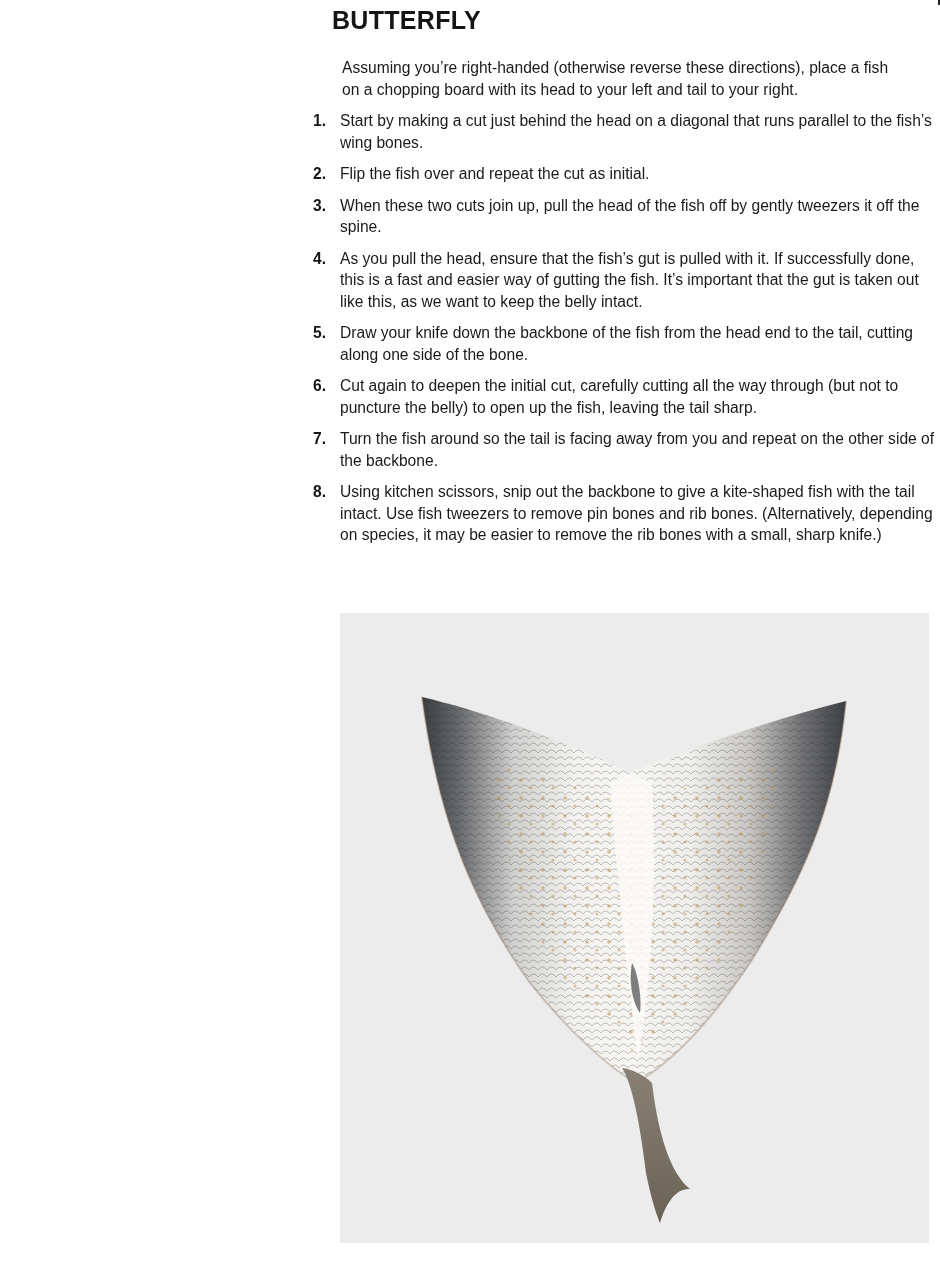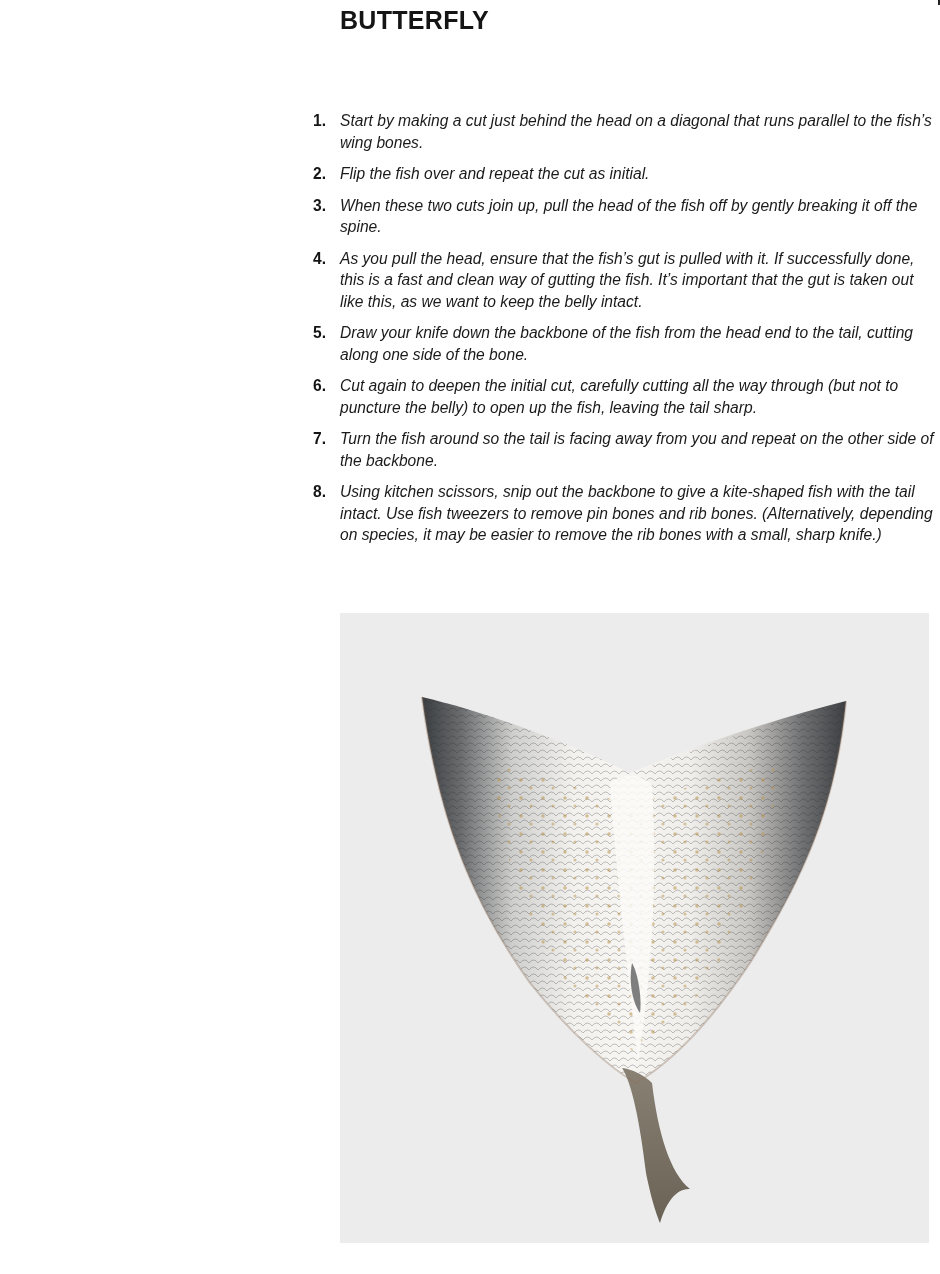--- a/index.html
+++ b/index.html
@@ -17,21 +17,21 @@
     }
     .page {
       position: absolute;
       left: 0;
       top: 0;
       width: 940px;
       height: 1274px;
     }
     .title {
       position: absolute;
-      left: 340px;
+      left: 332px;
       top: 6px;
       margin: 0;
       font-size: 25px;
       font-weight: bold;
       letter-spacing: 0.3px;
       color: #151515;
     }
     .intro {
       position: absolute;
       left: 342px;
@@ -61,21 +61,20 @@
     }
     .step-num {
       position: absolute;
       left: 0;
       top: 0;
       font-weight: bold;
       color: #151515;
     }
     .step-text {
       display: block;
-      font-style: italic;
     }
     .photo {
       position: absolute;
       left: 340px;
       top: 613px;
       width: 589px;
       height: 630px;
       background: #ececec;
       overflow: hidden;
     }
@@ -93,37 +92,38 @@
       background: #222;
     }
   </style>
 </head>
 <body>
 
 <div class="page">
 
   <h2 class="title">BUTTERFLY</h2>
 
+  <p class="intro">Assuming you’re right-handed (otherwise reverse these directions), place a fish on a chopping board with its head to your left and tail to your right.</p>
 
   <ol class="steps">
     <li class="step">
       <span class="step-num">1.</span>
       <span class="step-text">Start by making a cut just behind the head on a diagonal that runs parallel to the fish’s wing bones.</span>
     </li>
     <li class="step">
       <span class="step-num">2.</span>
       <span class="step-text">Flip the fish over and repeat the cut as initial.</span>
     </li>
     <li class="step">
       <span class="step-num">3.</span>
-      <span class="step-text">When these two cuts join up, pull the head of the fish off by gently breaking it off the spine.</span>
+      <span class="step-text">When these two cuts join up, pull the head of the fish off by gently tweezers it off the spine.</span>
     </li>
     <li class="step">
       <span class="step-num">4.</span>
-      <span class="step-text">As you pull the head, ensure that the fish’s gut is pulled with it. If successfully done, this is a fast and clean way of gutting the fish. It’s important that the gut is taken out like this, as we want to keep the belly intact.</span>
+      <span class="step-text">As you pull the head, ensure that the fish’s gut is pulled with it. If successfully done, this is a fast and easier way of gutting the fish. It’s important that the gut is taken out like this, as we want to keep the belly intact.</span>
     </li>
     <li class="step">
       <span class="step-num">5.</span>
       <span class="step-text">Draw your knife down the backbone of the fish from the head end to the tail, cutting along one side of the bone.</span>
     </li>
     <li class="step">
       <span class="step-num">6.</span>
       <span class="step-text">Cut again to deepen the initial cut, carefully cutting all the way through (but not to puncture the belly) to open up the fish, leaving the tail sharp.</span>
     </li>
     <li class="step">

